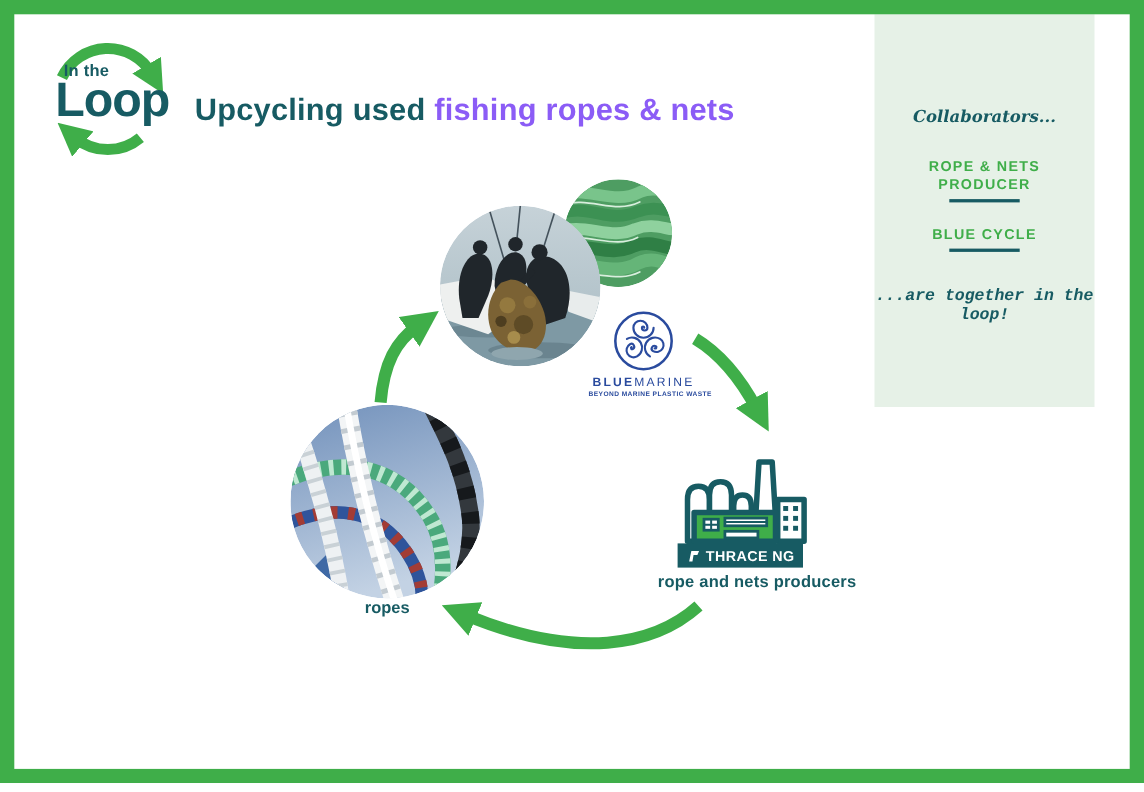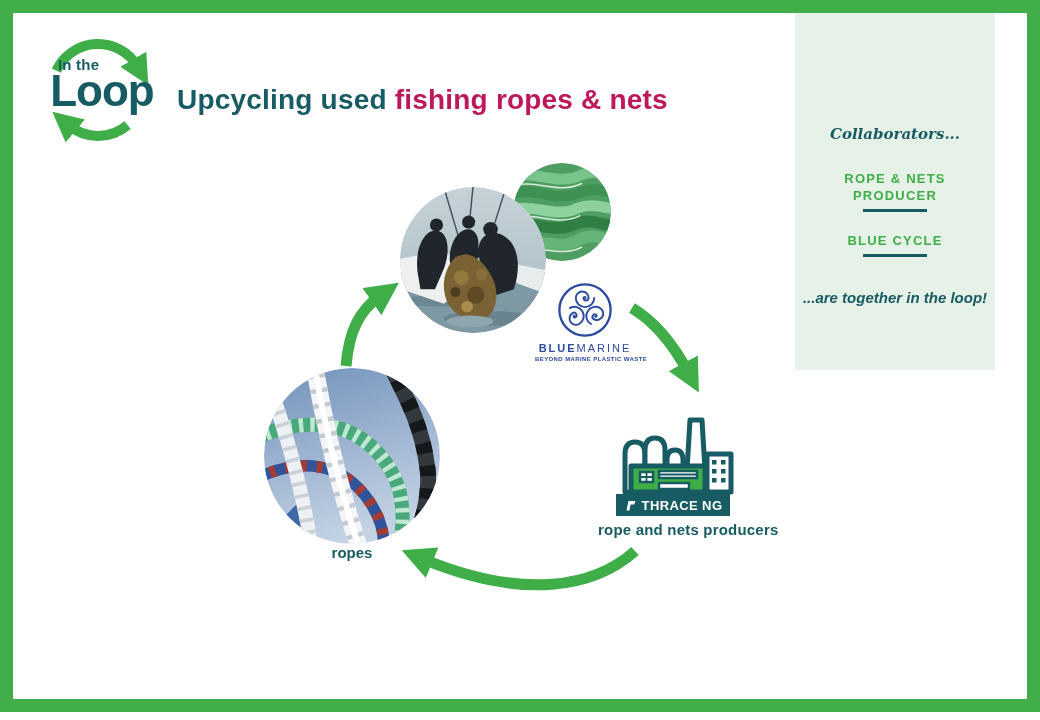--- a/index.html
+++ b/index.html
@@ -12,32 +12,32 @@
   .logo { position:absolute; left:30px; top:26px; width:140px; height:118px; z-index:6; }
   .logo-arcs { position:absolute; left:0; top:0; }
   .logo-line1 { position:absolute; left:28px; top:30px; width:120px; text-align:left;
                 font-size:15px; font-weight:bold; color:#175b63; letter-spacing:.2px; }
   .logo-line2 { position:absolute; left:8px; top:40px; width:128px; text-align:center;
                 font-size:44px; font-weight:bold; color:#175b63; letter-spacing:-1px; }
 
   
   .title { position:absolute; left:177px; top:84px; font-size:28px; font-weight:bold; letter-spacing:.2px; z-index:6; white-space:nowrap; }
   .title .t1 { color:#175b63; margin-right:8px; }
-  .title .t2 { color:#be185d; }
+  .title .t2 { color:#8b5cf6; }
 
   
   .sidebar { position:absolute; left:795px; top:13px; width:200px; height:357px;
-             background:#e6f1e7; z-index:4; text-align:center; padding-top:112px; }
+             background:#e6f1e7; z-index:4; text-align:center; padding-top:84px; }
   .collab-heading { font-family:"DejaVu Serif", serif; font-style:italic; font-weight:bold;
                     color:#175b63; font-size:15px; margin-bottom:28px; }
   .collab-item { color:#3fae49; font-weight:bold; font-size:13px; letter-spacing:1.2px;
                  line-height:1.3; margin-bottom:21px; }
   .collab-item .lbl { display:block; width:130px; margin:0 auto; }
   .rule { width:64px; height:3px; background:#175b63; margin:4px auto 0; }
-  .collab-footer { font-family:Liberation Sans, sans-serif; font-style:italic; font-weight:bold;
+  .collab-footer { font-family:Liberation Mono, monospace; font-style:italic; font-weight:bold;
                    color:#175b63; font-size:15px; margin-top:32px; }
 
   
   .photo { position:absolute; border-radius:50%; overflow:hidden; }
   .photo-fishermen { left:400px; top:187px; width:146px; height:146px; z-index:5; }
   .photo-coil { left:513px; top:163px; width:98px; height:98px; z-index:4; }
   .photo-ropes { left:264px; top:368px; width:176px; height:176px; z-index:5; }
 
   
   .bluecycle { position:absolute; left:535px; top:281px; width:100px; text-align:center; z-index:6; }

